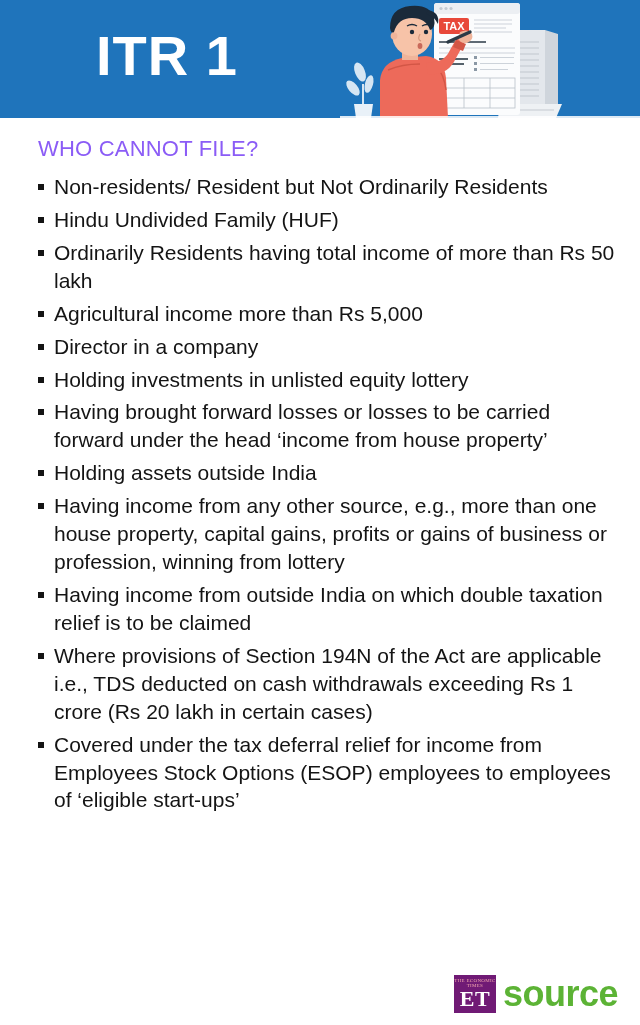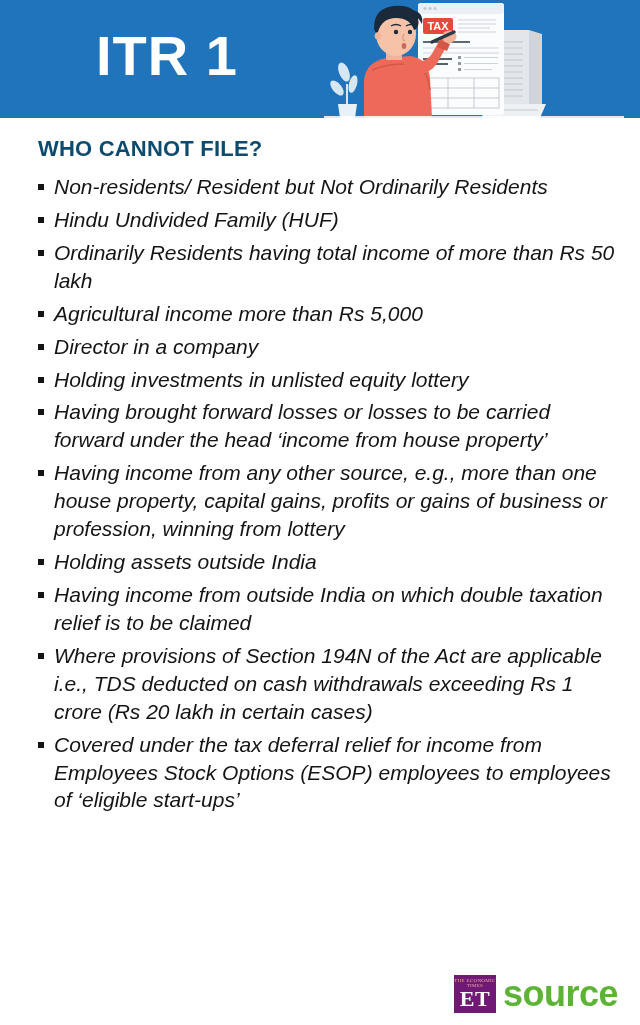--- a/index.html
+++ b/index.html
@@ -31,43 +31,42 @@
     font-size:56px;
     font-weight:bold;
     color:#ffffff;
     letter-spacing:1px;
     line-height:1;
   }
 
   
   .illustration {
     position:absolute;
-    right:16px; top:0;
+    right:0; top:0;
     width:300px; height:118px;
   }
 
   
   .content {
     position:absolute;
     left:0; top:118px;
     width:640px;
     padding:18px 22px 0 38px;
   }
 
   .section-heading {
     font-size:22px;
-    font-weight:bold;
-    color:#0c4a6e;
+    font-weight:normal;
+    color:#8b5cf6;
     letter-spacing:0.2px;
     margin-bottom:11px;
   }
 
   .bullet-list {
     list-style:none;
-    font-style:italic;
   }
 
   .bullet-item {
     position:relative;
     padding-left:16px;
     font-size:21px;
     line-height:1.33;
     color:#141414;
     margin-bottom:5px;
   }
@@ -261,22 +260,22 @@
     <h2 class="section-heading">WHO CANNOT FILE?</h2>
 
     <ul class="bullet-list">
       <li class="bullet-item">Non-residents/ Resident but Not Ordinarily Residents</li>
       <li class="bullet-item">Hindu Undivided Family (HUF)</li>
       <li class="bullet-item">Ordinarily Residents having total income of more than Rs 50 lakh</li>
       <li class="bullet-item">Agricultural income more than Rs 5,000</li>
       <li class="bullet-item">Director in a company</li>
       <li class="bullet-item">Holding investments in unlisted equity lottery</li>
       <li class="bullet-item">Having brought forward losses or losses to be carried forward under the head ‘income from house property’</li>
+      <li class="bullet-item">Holding assets outside India</li>
       <li class="bullet-item">Having income from any other source, e.g., more than one house property, capital gains, profits or gains of business or profession, winning from lottery</li>
-      <li class="bullet-item">Holding assets outside India</li>
       <li class="bullet-item">Having income from outside India on which double taxation relief is to be claimed</li>
       <li class="bullet-item">Where provisions of Section 194N of the Act are applicable i.e., TDS deducted on cash withdrawals exceeding Rs 1 crore (Rs 20 lakh in certain cases)</li>
       <li class="bullet-item">Covered under the tax deferral relief for income from Employees Stock Options (ESOP) employees to employees of ‘eligible start-ups’</li>
     </ul>
   </div>
 
   <div class="footer">
     <div class="et-badge">
       <span class="et-badge-top">THE ECONOMIC TIMES</span>
       <span class="et-badge-letters">ET</span>

